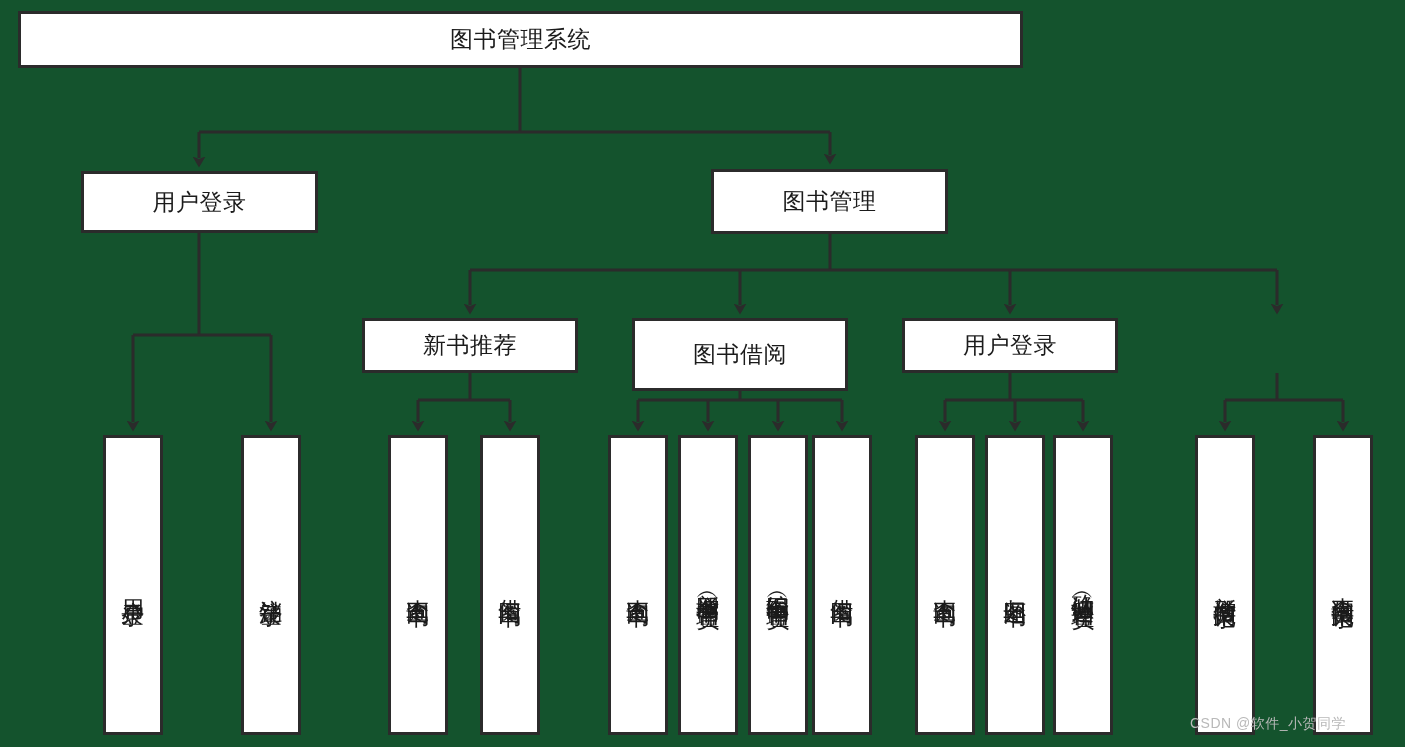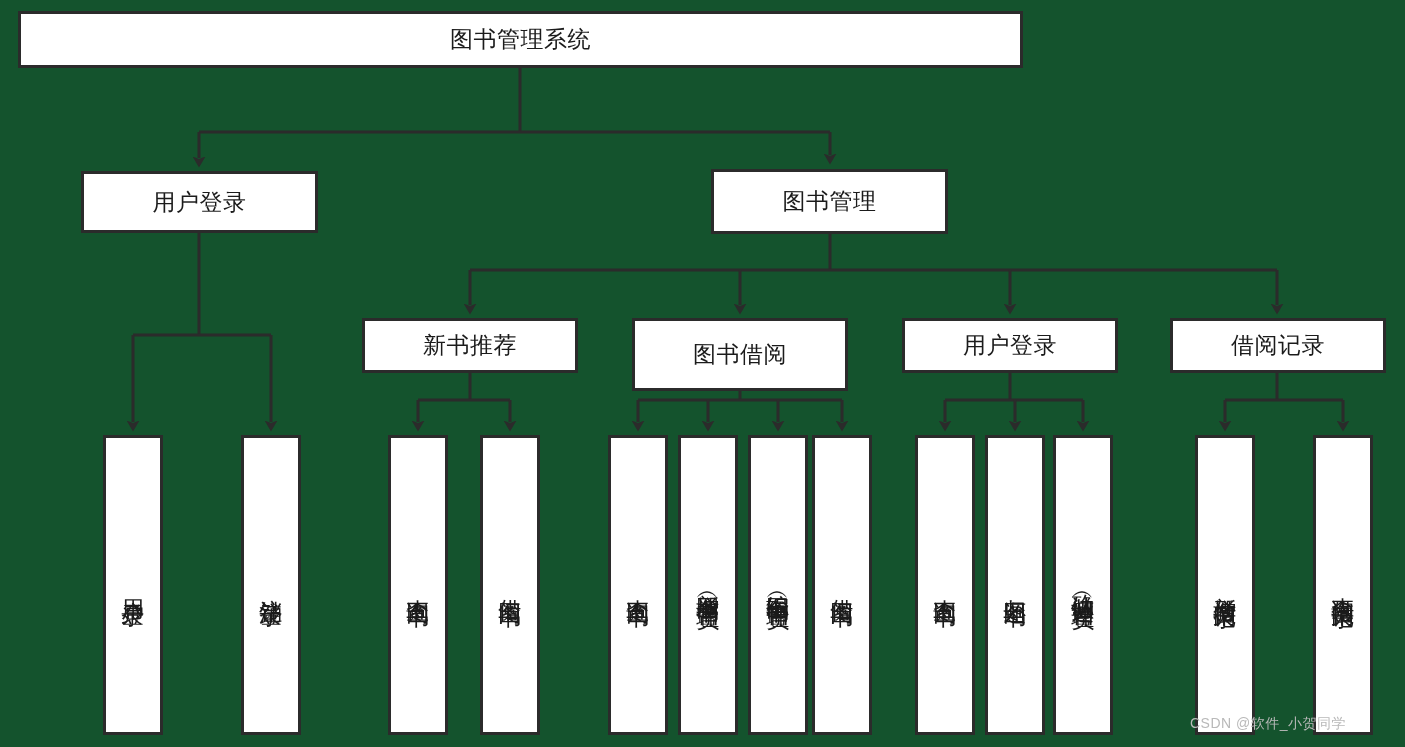--- a/index.html
+++ b/index.html
@@ -132,23 +132,20 @@
 
   <div class="node" style="left:711px; top:169px; width:237px; height:65px;">
     <span class="label">图书管理</span>
   </div>
   <div class="node" style="left:632px; top:318px; width:216px; height:73px;">
     <span class="label">图书借阅</span>
   </div>
   <div class="node" style="left:902px; top:318px; width:216px; height:55px;">
     <span class="label">用户登录</span>
   </div>
-  <div class="node" style="left:1170px; top:318px; width:216px; height:55px;">
-    <span class="label">借阅记录</span>
-  </div>
 
   <div class="node leaf" style="left:103px; top:435px; width:60px; height:300px;">
     <span class="label">用户登录</span>
   </div>
   <div class="node leaf" style="left:241px; top:435px; width:60px; height:300px;">
     <span class="label">注销登录</span>
   </div>
 
   <div class="node leaf" style="left:388px; top:435px; width:60px; height:300px;">
     <span class="label">查询图书</span>

